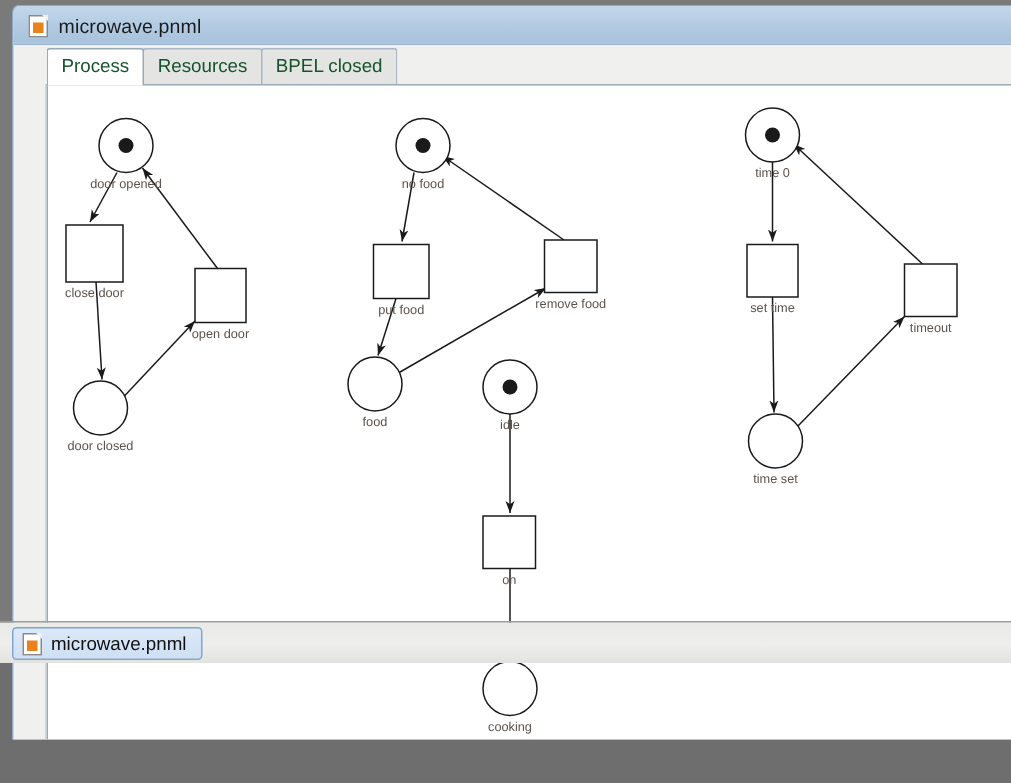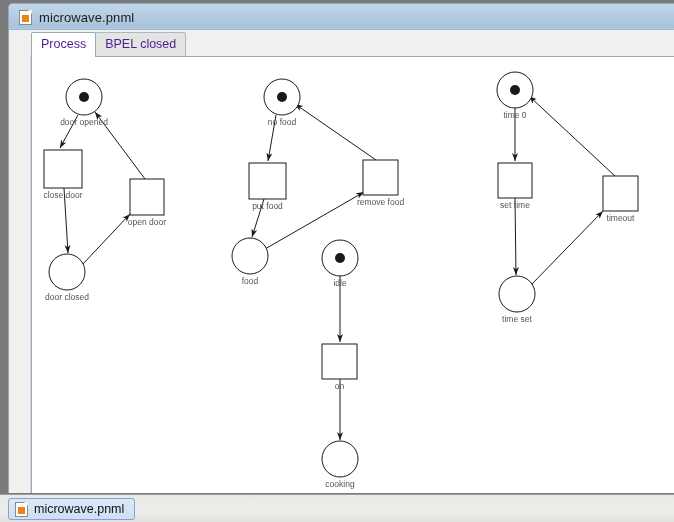--- a/index.html
+++ b/index.html
@@ -12,21 +12,21 @@
     height: 522px;
     overflow: hidden;
     font-family: "Liberation Sans", sans-serif;
     position: relative;
   }
 
   
   #desktop {
     position: absolute;
     left: 0; top: 0;
-    width: 674px; height: 522px;
+    width: 674px; height: 442px;
     background: #7a7a7a;
   }
 
   
   #app-window {
     position: absolute;
     left: 8px; top: 3px;
     width: 672px;
     height: 490px;
     background: #f0f0ee;
@@ -95,21 +95,21 @@
     right: 0;
     height: 26px;
     background: #f0f0ee;
     display: flex;
     align-items: flex-end;
     padding-left: 22px;
     box-sizing: border-box;
   }
   .tab {
     font-size: 12.5px;
-    color: #4c1d95;
+    color: #14532d;
     padding: 4px 9px 4px 9px;
     line-height: 15px;
     border: 1px solid #a9b7c6;
     border-bottom: none;
     background: #e4e4e2;
     margin-right: -1px;
     position: relative;
     border-radius: 2px 2px 0 0;
     cursor: default;
     white-space: nowrap;
@@ -197,20 +197,21 @@
 
   <div id="app-window">
 
     <div id="title-bar">
       <span class="doc-icon"></span>
       <span id="window-title">microwave.pnml</span>
     </div>
 
     <div id="tab-strip">
       <div class="tab active">Process</div>
+      <div class="tab">Resources</div>
       <div class="tab">BPEL closed</div>
     </div>
 
     <div id="window-gutter"></div>
 
     <div id="canvas-frame">
       <svg id="net-canvas" viewBox="30 60 660 440">
         <defs>
           <marker id="arrowhead" markerWidth="9" markerHeight="9" refX="8" refY="3" orient="auto" markerUnits="strokeWidth">
             <path d="M0,0 L8,3 L0,6 L2.2,3 z" fill="#1a1a1a"></path>

